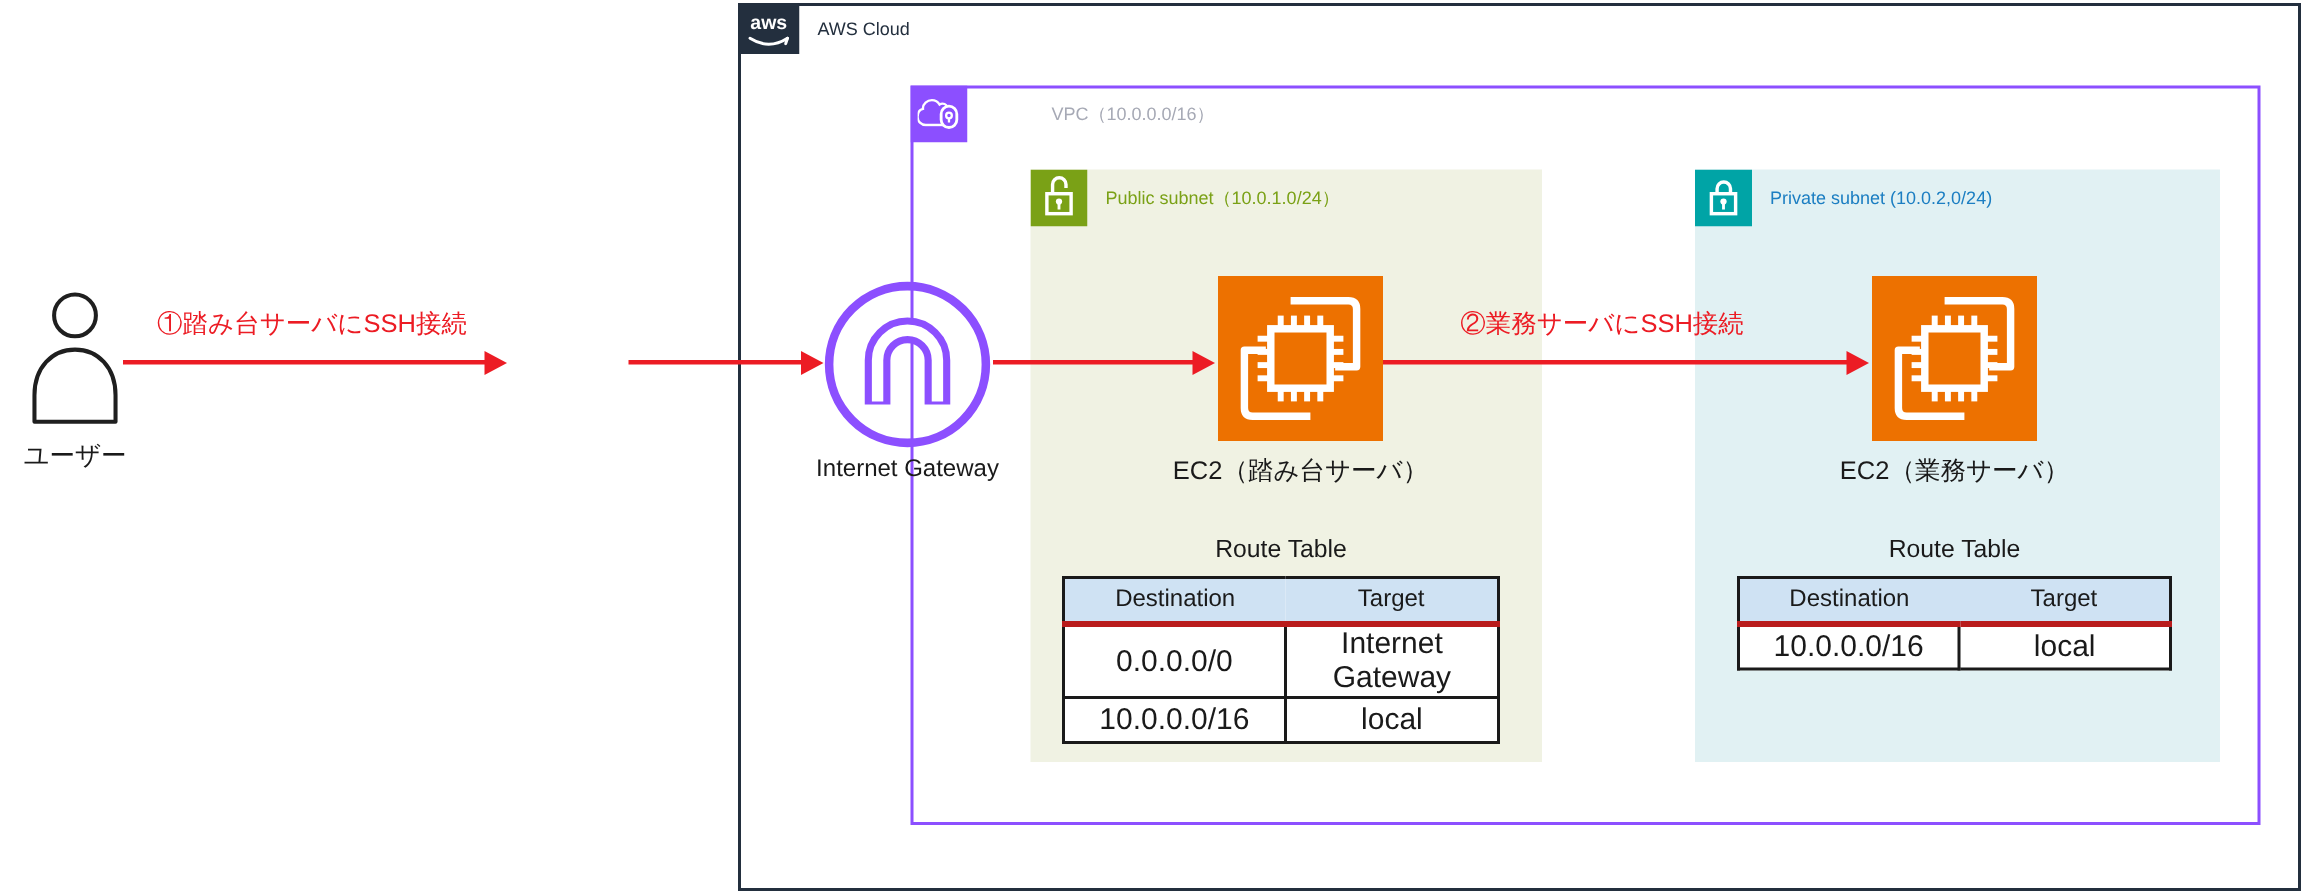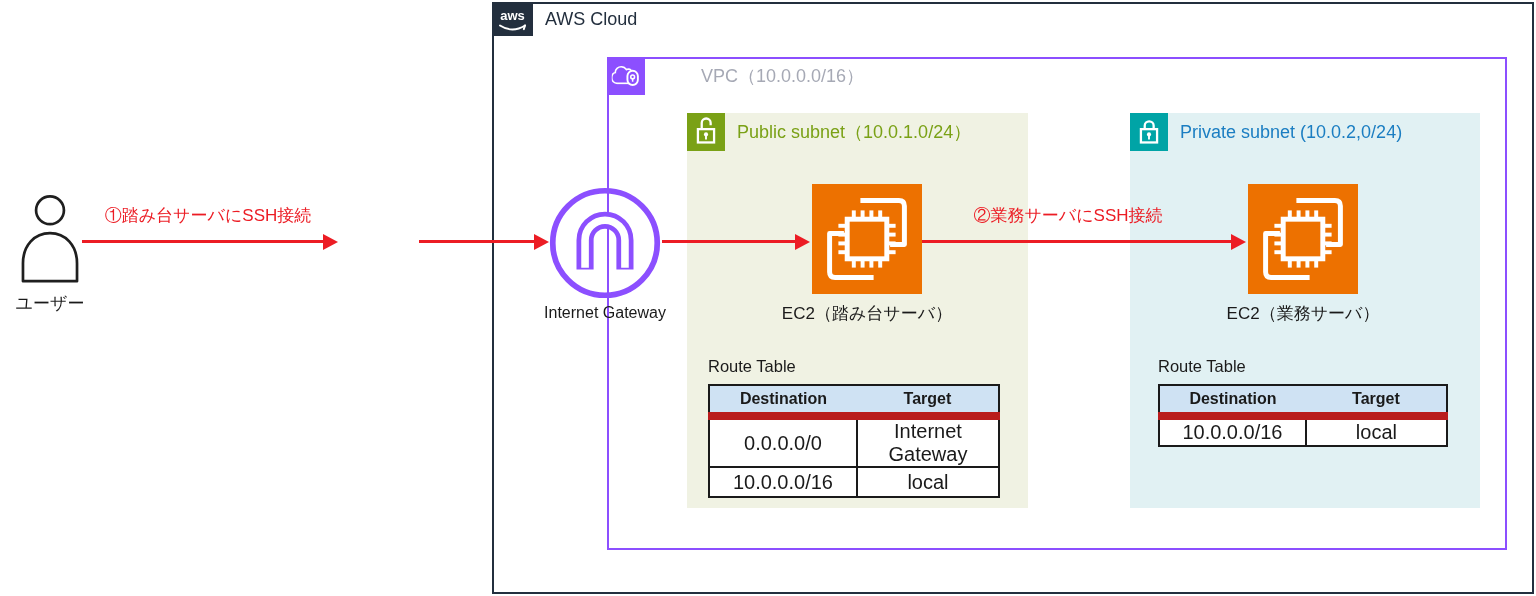--- a/index.html
+++ b/index.html
@@ -12,21 +12,21 @@
                    border: 2px solid #232F3E; background: #fff; z-index: 1; }
   .vpc-box { position: absolute; left: 607px; top: 57px; width: 900px; height: 493px;
              border: 2px solid #8C4FFF; z-index: 2; }
   .subnet { position: absolute; top: 113px; height: 395px; z-index: 2; }
   .subnet.public { left: 687px; width: 341px; background: #F0F2E3; }
   .subnet.private { left: 1130px; width: 350px; background: #E1F1F3; }
 
   
   .group-header { position: absolute; display: flex; align-items: center; z-index: 4; }
   .group-icon { width: 38px; height: 38px; flex: 0 0 38px; }
-  .group-label { margin-left: 12px; font-size: 18px; white-space: nowrap; }
+  .group-label { margin-left: 12px; font-size: 12px; white-space: nowrap; }
   .aws-header { left: 492px; top: 2px; }
   .aws-header .group-icon { width: 41px; height: 34px; flex-basis: 41px; }
   .aws-header .group-label { color: #232F3E; }
   .vpc-header { left: 607px; top: 57px; gap: 44px; }
   .vpc-header .group-label { color: #A6A9B5; }
   .pub-header { left: 687px; top: 113px; align-items: center; }
   .pub-header .group-label { color: #7AA116; }
   .priv-header { left: 1130px; top: 113px; }
   .priv-header .group-label { color: #1B7EC2; }
 
@@ -50,24 +50,24 @@
   .arrow-head { position: absolute; width: 0; height: 0; top: 233.5px;
                 border-left: 15px solid #EC1C24; border-top: 8px solid transparent;
                 border-bottom: 8px solid transparent; z-index: 6; }
   .arrow-label { position: absolute; top: 204px; width: 240px; text-align: center;
                  font-size: 17px; color: #EC1C24; white-space: nowrap; z-index: 6; }
 
   
   .rt { position: absolute; z-index: 5; }
   .rt.public { left: 708px; top: 357px; width: 292px; }
   .rt.private { left: 1158px; top: 357px; width: 290px; }
-  .rt-title { text-align: left; font-size: 16.5px; color: #1a1a1a; margin-bottom: 8px; }
+  .rt-title { text-align: center; font-size: 16.5px; color: #1a1a1a; margin-bottom: 8px; }
   .rt table { width: 100%; border-collapse: collapse; border: 2px solid #1a1a1a; background: #fff; }
-  .rt th { background: #CFE2F3; font-weight: 700; font-size: 16px; height: 31px;
-           border: none; border-bottom: 8px solid #b91c1c; }
+  .rt th { background: #CFE2F3; font-weight: 400; font-size: 16px; height: 31px;
+           border: none; border-bottom: 4px solid #b91c1c; }
   .rt td { font-size: 20px; height: 30px; text-align: center; border: 2px solid #1a1a1a; }
   .rt th:first-child, .rt td:first-child { width: 51%; }
 </style>
 </head>
 <body>
 
 <div class="canvas">
 
   <div class="aws-cloud-box"></div>
   <div class="vpc-box"></div>

